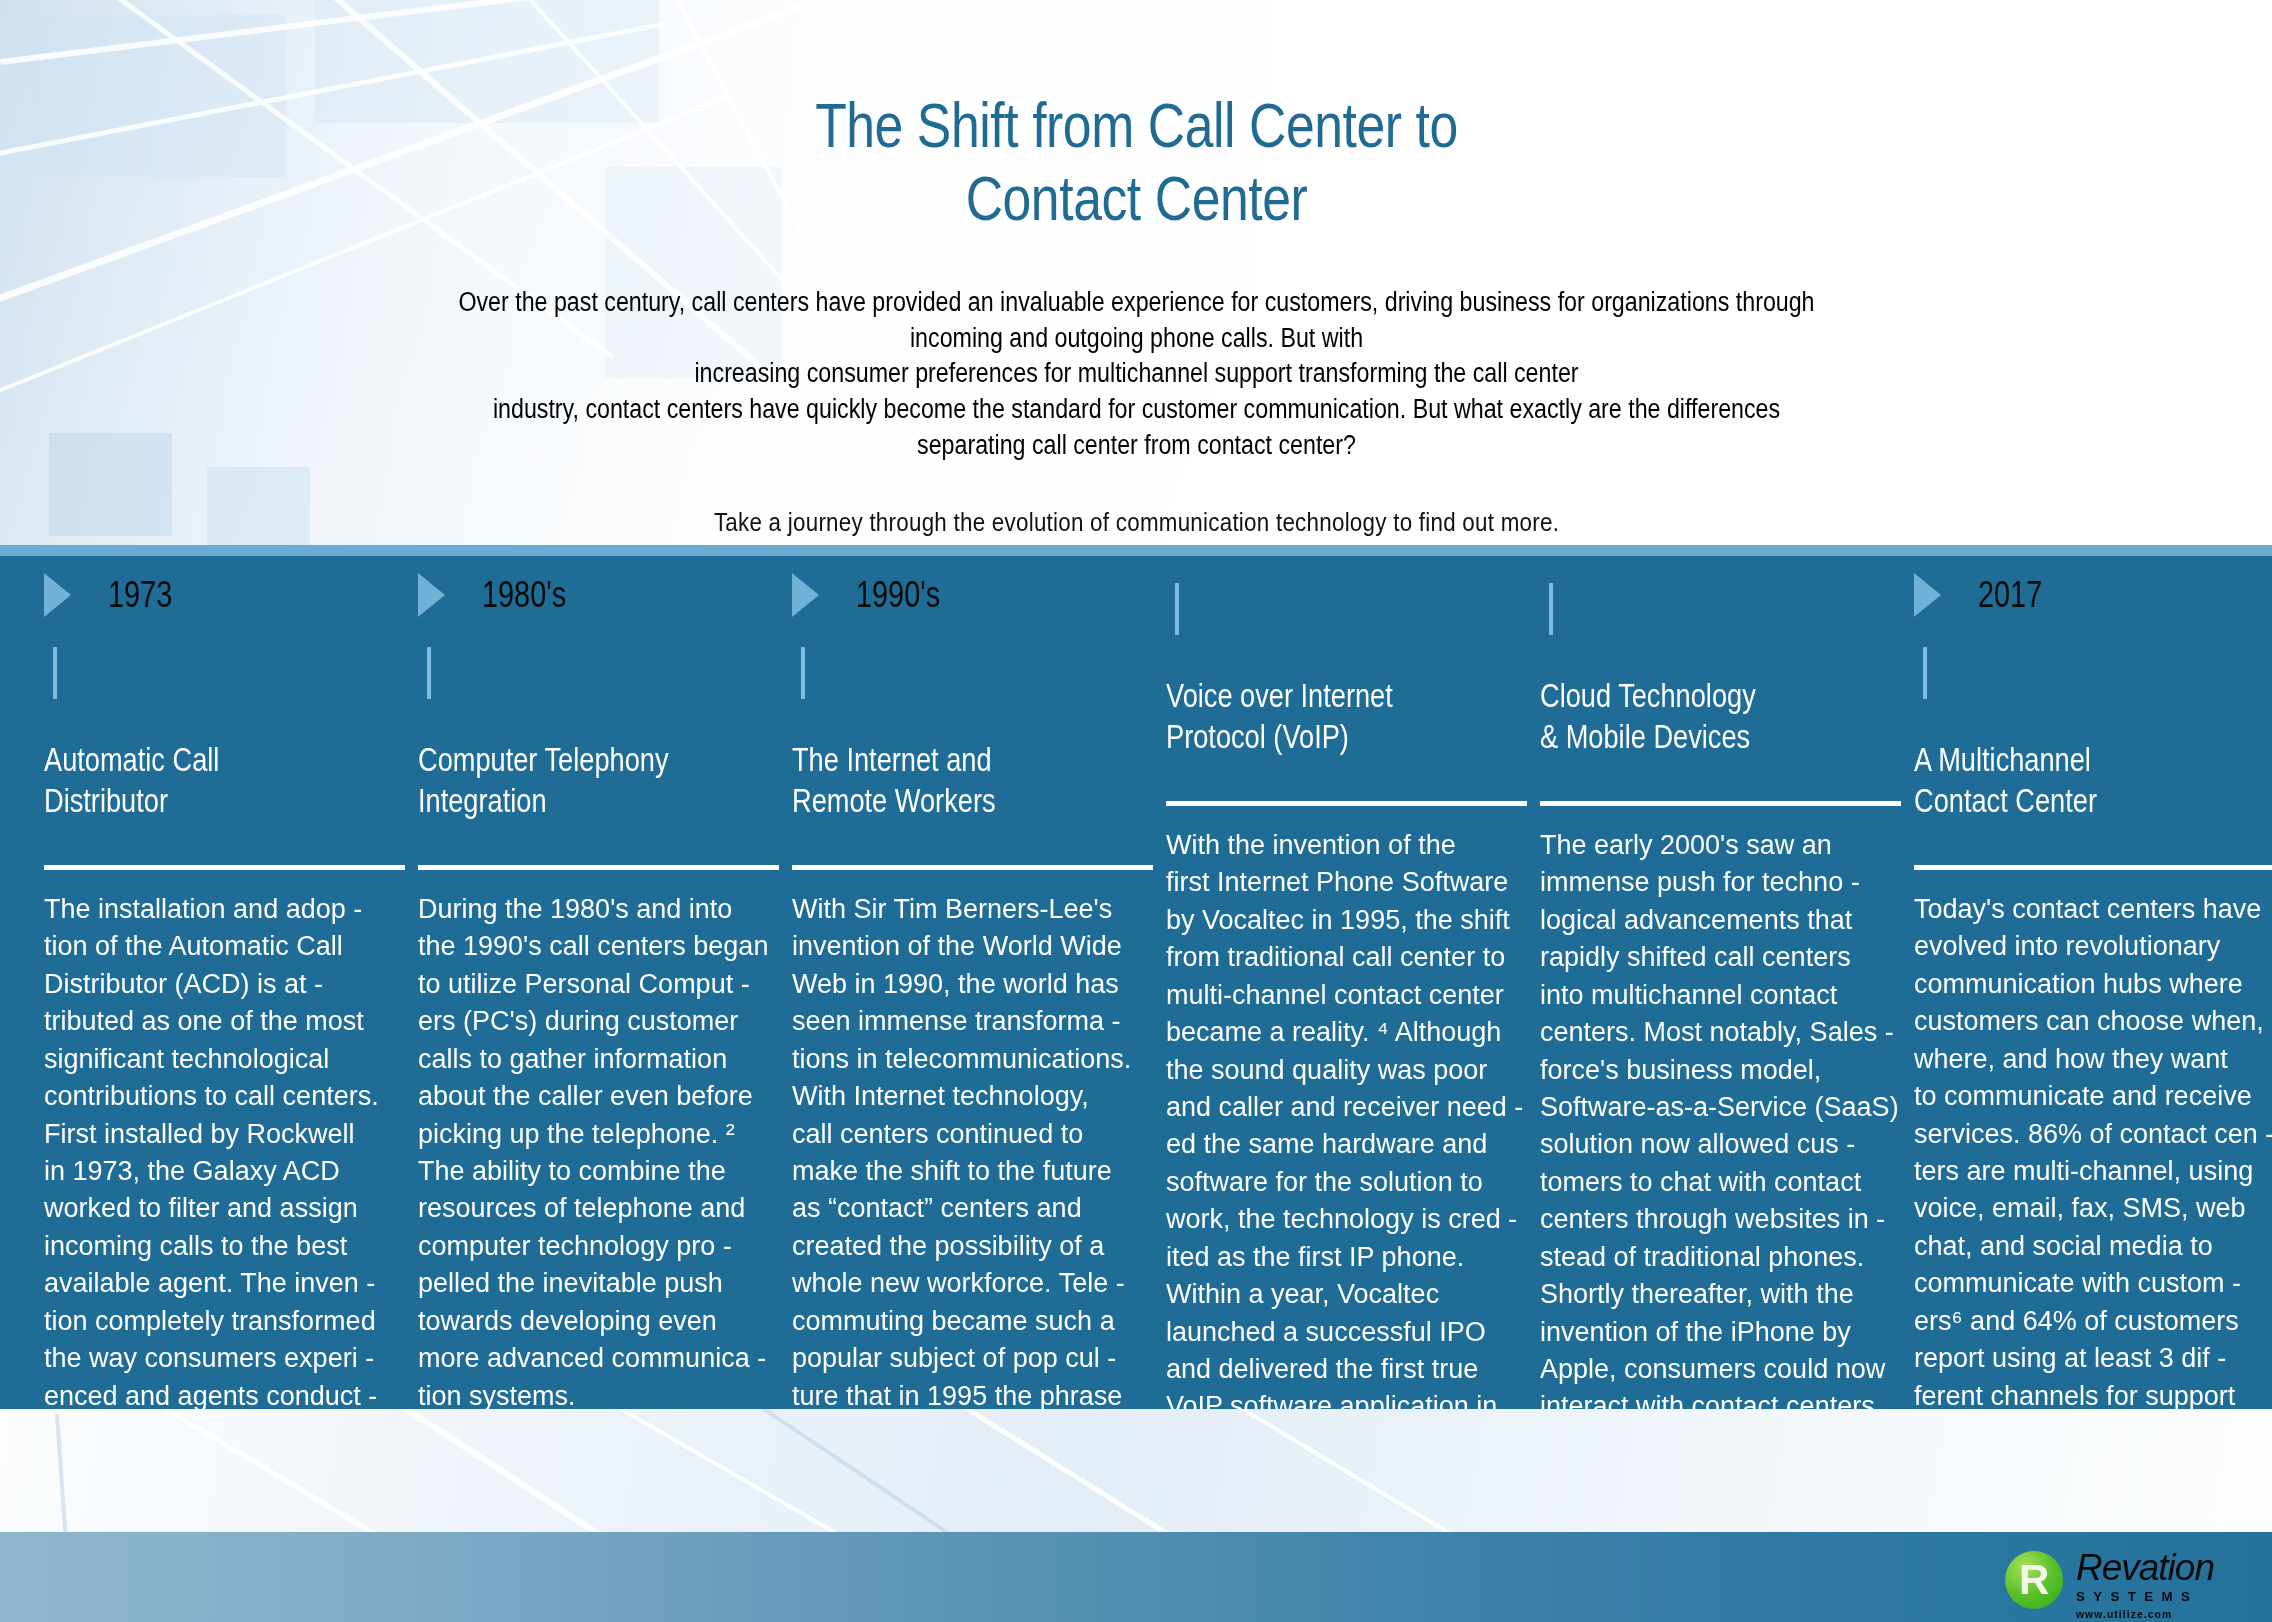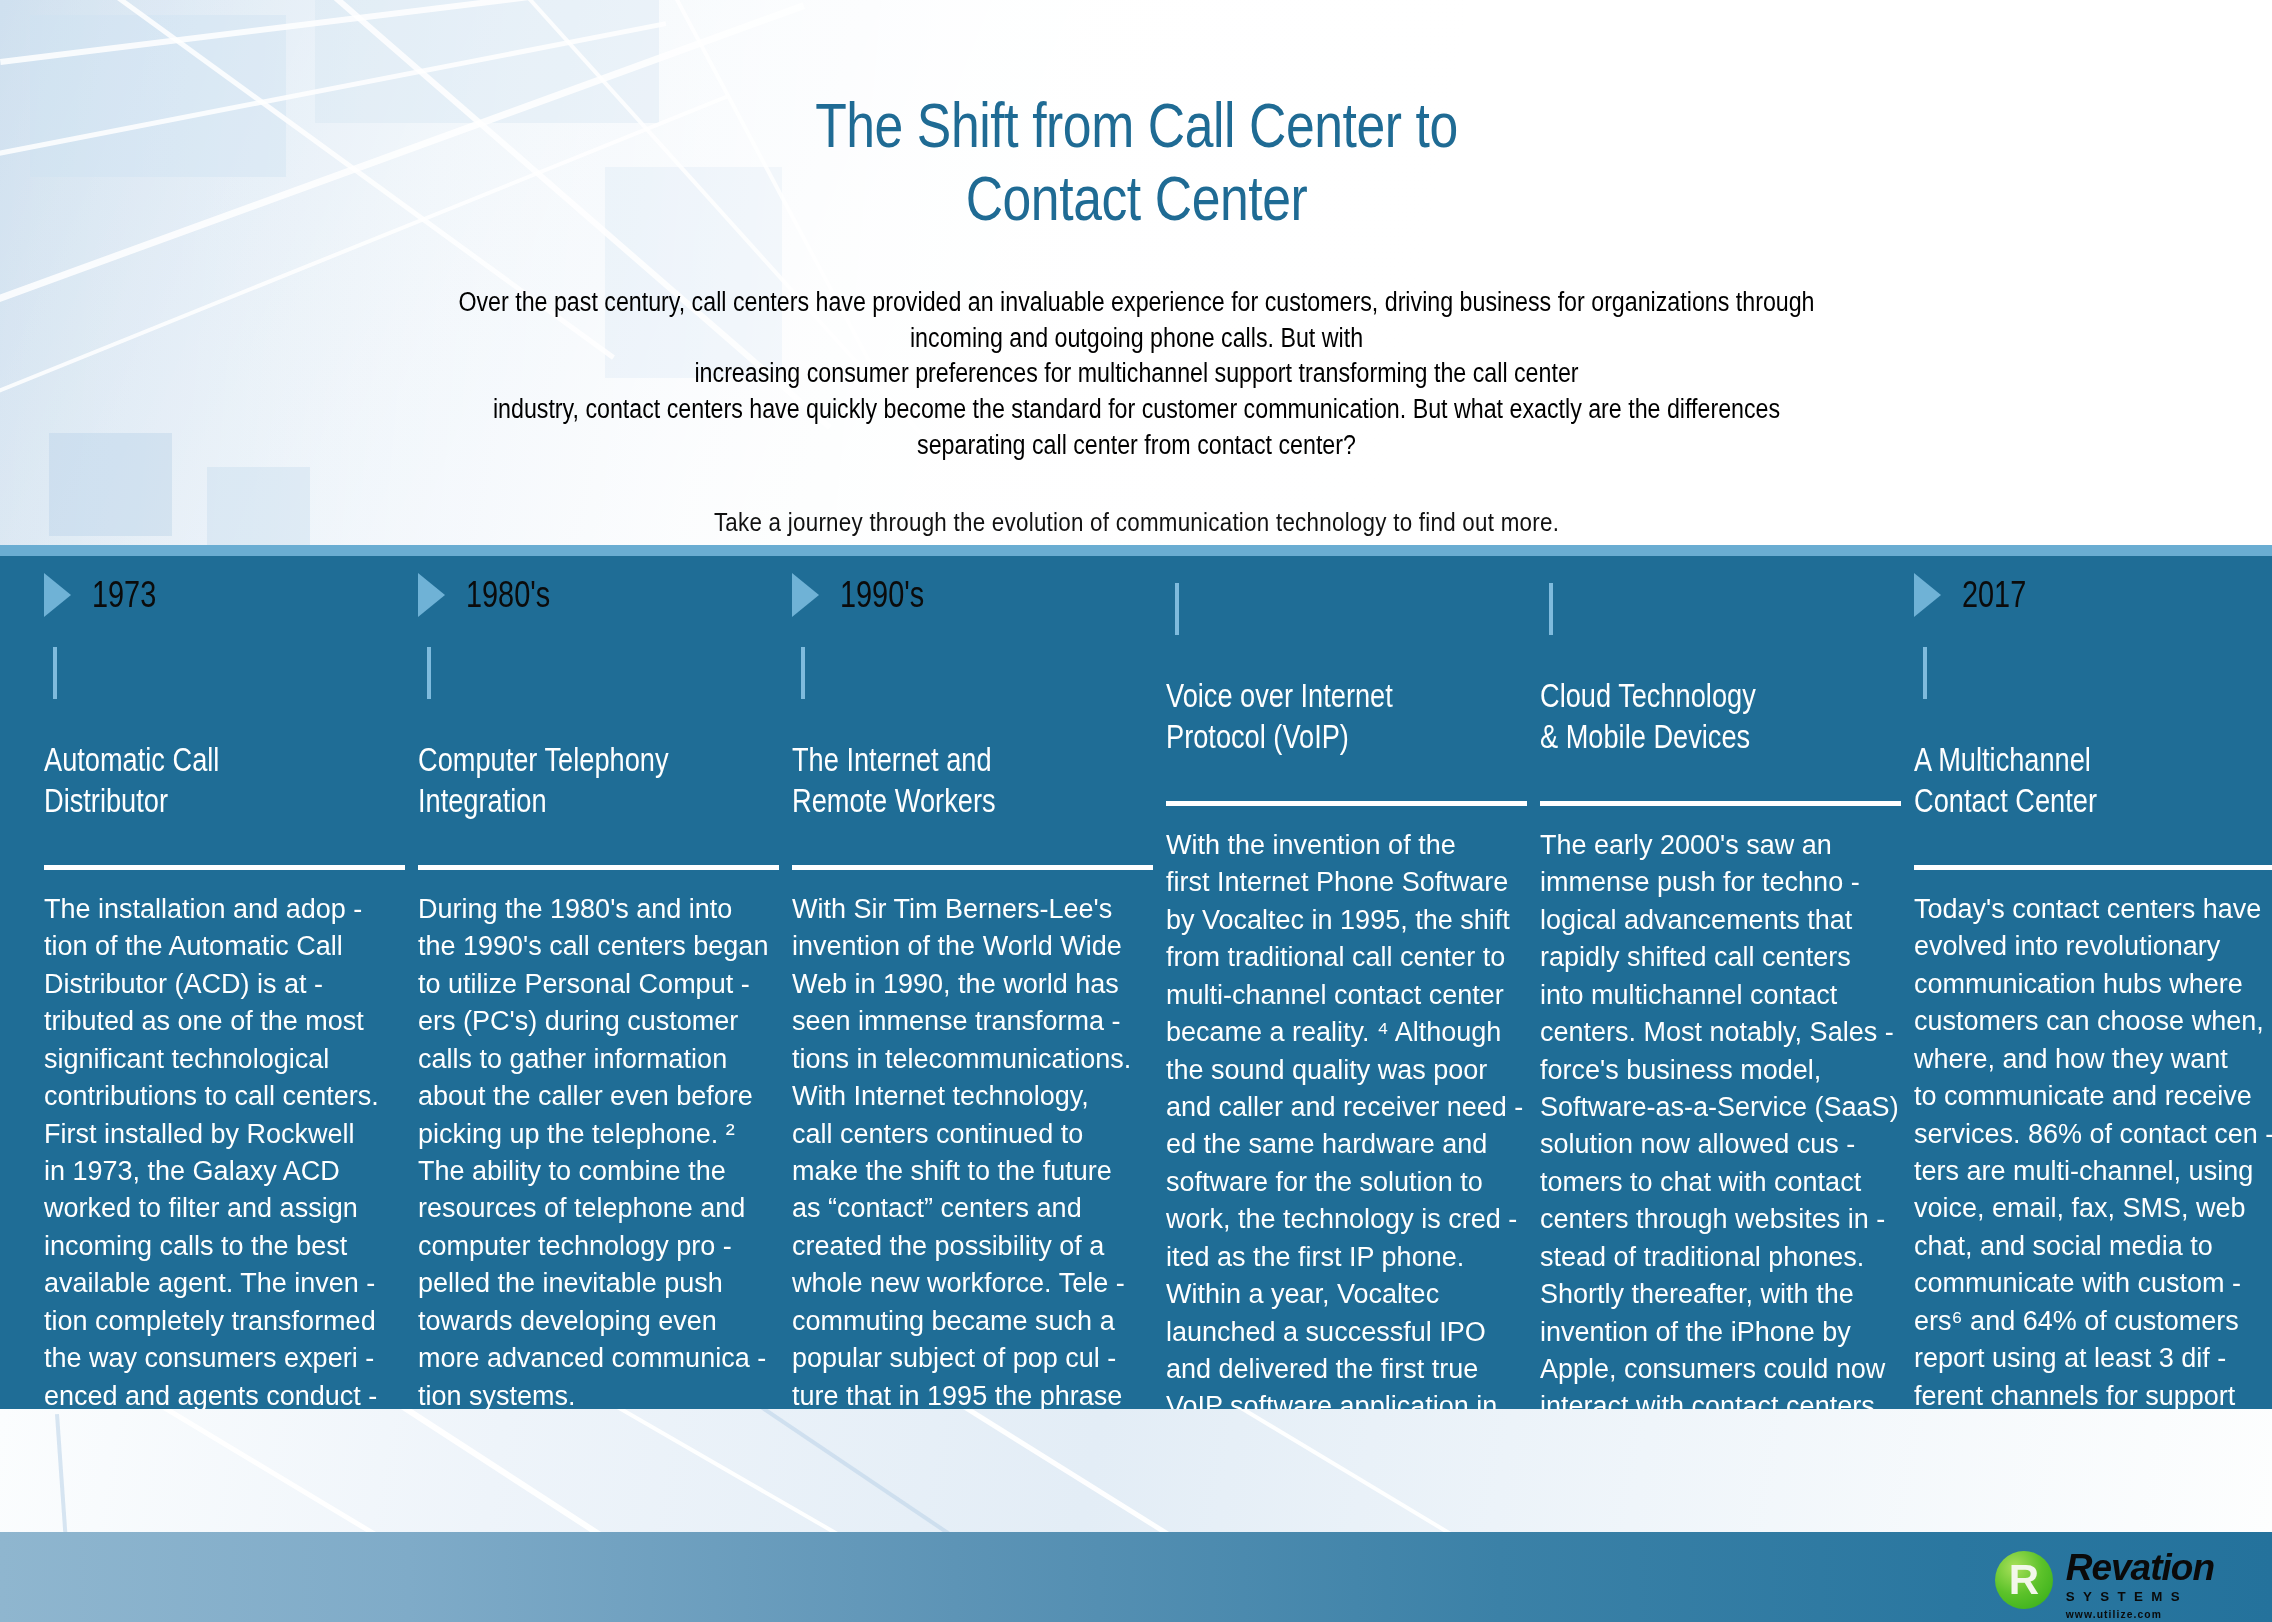--- a/index.html
+++ b/index.html
@@ -64,21 +64,21 @@
     position:absolute; left:0; top:556px; width:2273px; height:853px;
     background:#1f6d96;
   }
   .cols{
     position:absolute; left:0; top:0; width:2273px; height:853px;
     display:flex; padding:0 44px;
   }
   .col{ width:374px; margin-right:0; position:relative; }
   .colspacer{ flex:1 1 auto; }
 
-  .yearrow{ display:flex; align-items:center; height:64px; padding-top:13.8px; }
+  .yearrow{ display:flex; align-items:center; height:64px; padding-top:13.8px;gap:16px; }
   .tri{
     width:0;height:0;
     border-top:22.6px solid transparent;
     border-bottom:22.6px solid transparent;
     border-left:27.5px solid #6fb2d6;
     flex:0 0 auto;
   }
   .year{
     color:#0b0b0b; font-size:37px; line-height:1; margin-left:20.7px;
     transform:scaleX(.78); transform-origin:0 50%; white-space:nowrap;
@@ -121,21 +121,21 @@
     position:relative; flex:0 0 auto; margin-top:2px;
   }
   .logo-mark .rr{
     position:absolute; left:0; top:0; width:58px; height:58px;
     display:flex; align-items:center; justify-content:center;
     color:#f2f7ea; font-size:42px; font-weight:700; line-height:1;
     font-family:"Liberation Sans", sans-serif;
   }
   .logo-txt{ margin-left:12.8px; }
   .logo-name{
-    color:#0a0a0a; font-size:37px; font-weight:700; font-style:italic;
+    color:#0a0a0a; font-size:37px; font-weight:400; font-style:italic;
     line-height:1; letter-spacing:-1px;
   }
   .logo-sub{
     color:#0a0a0a; font-size:13.3px; font-weight:700; letter-spacing:8.4px;
     margin-top:4.4px; line-height:1;
   }
   .logo-url{
     color:#0a0a0a; font-size:10.3px; font-weight:700; letter-spacing:1.1px;
     margin-top:5.9px; line-height:1;
   }

